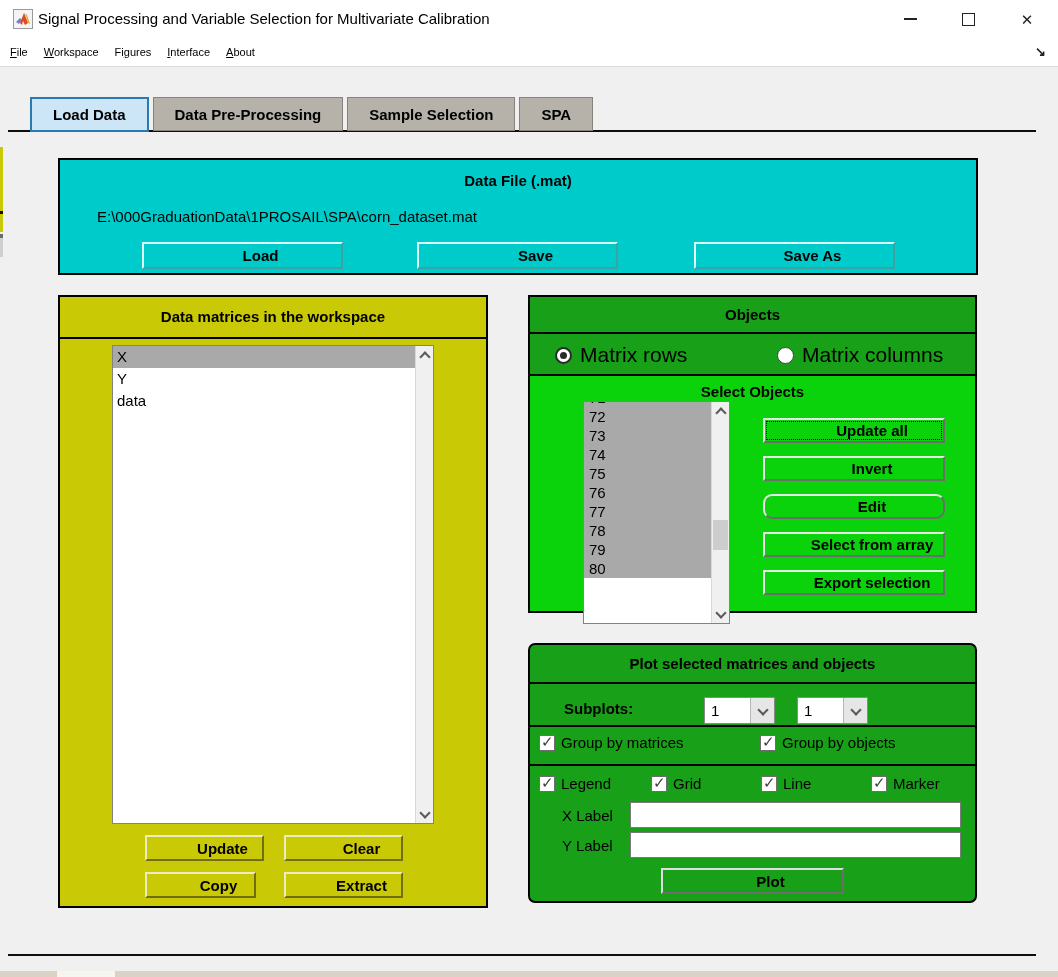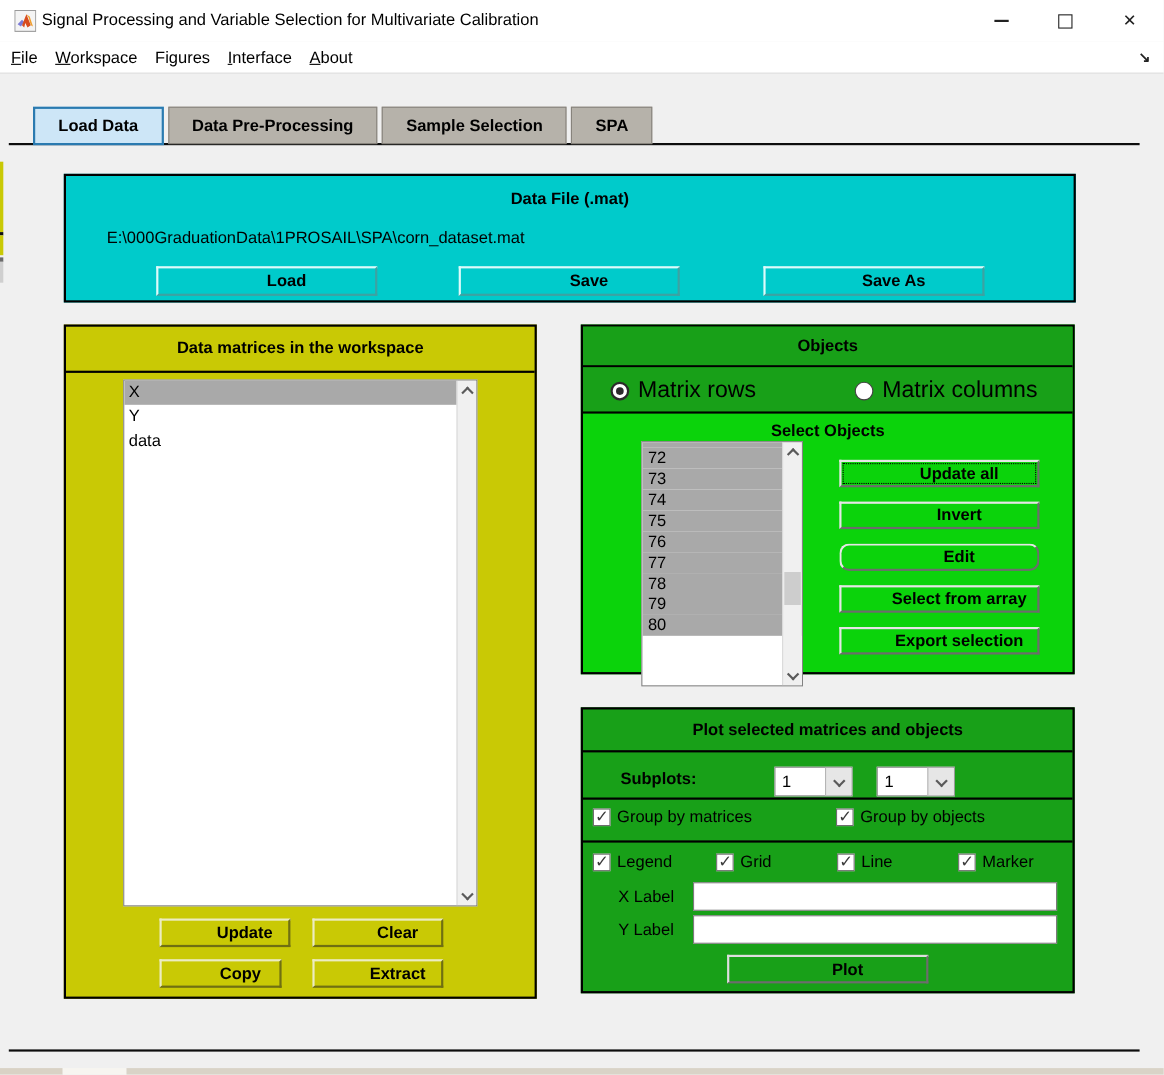--- a/index.html
+++ b/index.html
@@ -14,21 +14,21 @@
   #titlebar{left:0;top:0;width:1058px;height:38px;background:#ffffff;}
   #app-icon{left:13px;top:9px;width:20px;height:20px;}
   #app-title{left:38px;top:10px;font-size:15px;white-space:nowrap;}
   .winbtn{top:0;width:46px;height:38px;display:flex;align-items:center;justify-content:center;cursor:default;}
   .min-glyph{width:13px;height:2px;background:#222;}
   .max-glyph{width:11px;height:11px;border:1.5px solid #222;}
   .close-glyph{font-size:15px;color:#222;line-height:1;}
 
   
   #menubar{left:0;top:38px;width:1058px;height:29px;background:#ffffff;border-bottom:1px solid #dadada;
-    display:flex;align-items:center;gap:16px;padding-left:10px;box-sizing:border-box;font-size:15px;}
+    display:flex;align-items:center;gap:16px;padding-left:10px;box-sizing:border-box;font-size:11px;}
   .menu-item{white-space:nowrap;cursor:default;}
   .menu-item .key{text-decoration:underline;}
   #dock-arrow{left:1035px;top:44px;font-size:13px;font-weight:bold;color:#222;}
 
   
   #tabs{left:30px;top:97px;display:flex;gap:4px;z-index:3;}
   .tab{height:34px;display:flex;align-items:center;justify-content:center;
     padding:0 21px;font-size:15px;font-weight:bold;white-space:nowrap;
     background:#b6b2aa;border:1px solid #87837c;box-sizing:border-box;cursor:default;}
   .tab.active{background:#cde6f7;border:2px solid #2a7ab0;height:35px;z-index:4;}
@@ -91,21 +91,21 @@
   #obj-list .lb-item{height:17px;line-height:17px;padding:1px 0 1px 5px;}
   .btn-green-br{background:#0bd30b;border-color:#e6e6e6 #6d6d6d #6d6d6d #e6e6e6;}
   .btn-focus{outline:1px dotted #000;outline-offset:-4px;}
   #btn-selectall{left:233px;top:121px;width:182px;height:25px;}
   #btn-invert{left:233px;top:159px;width:182px;height:25px;}
   #btn-edit{left:233px;top:197px;width:182px;height:25px;border-radius:9px;}
   #btn-selectarray{left:233px;top:235px;width:182px;height:25px;}
   #btn-export{left:233px;top:273px;width:182px;height:25px;}
 
   
-  #plot-panel{left:528px;top:643px;width:449px;height:260px;background:#18a018;}
+  #plot-panel{left:528px;top:643px;width:449px;height:260px;background:#18a018;border-radius:7px;}
   #plot-panel .panel-title{position:absolute;left:0;top:10px;width:100%;}
   #plot-sep1{top:37px;} #plot-sep2{top:80px;} #plot-sep3{top:119px;}
   #subplots-label{position:absolute;left:34px;top:55px;font-size:15px;font-weight:bold;}
   .dropdown{position:absolute;height:27px;background:#fff;border:1px solid #8a8a8a;box-sizing:border-box;display:flex;cursor:default;}
   .dd-value{flex:1;font-size:15px;line-height:25px;padding-left:6px;}
   .dd-btn{width:23px;background:#e6e6e6;border-left:1px solid #b5b5b5;display:flex;align-items:center;justify-content:center;}
   #dd-rows{left:174px;top:52px;width:71px;}
   #dd-cols{left:267px;top:52px;width:71px;}
   .cb-row{position:absolute;display:flex;align-items:center;gap:6px;font-size:15px;}
   .checkbox{width:16px;height:16px;background:#fff;border:1px solid #6e6e6e;box-sizing:border-box;position:relative;}

